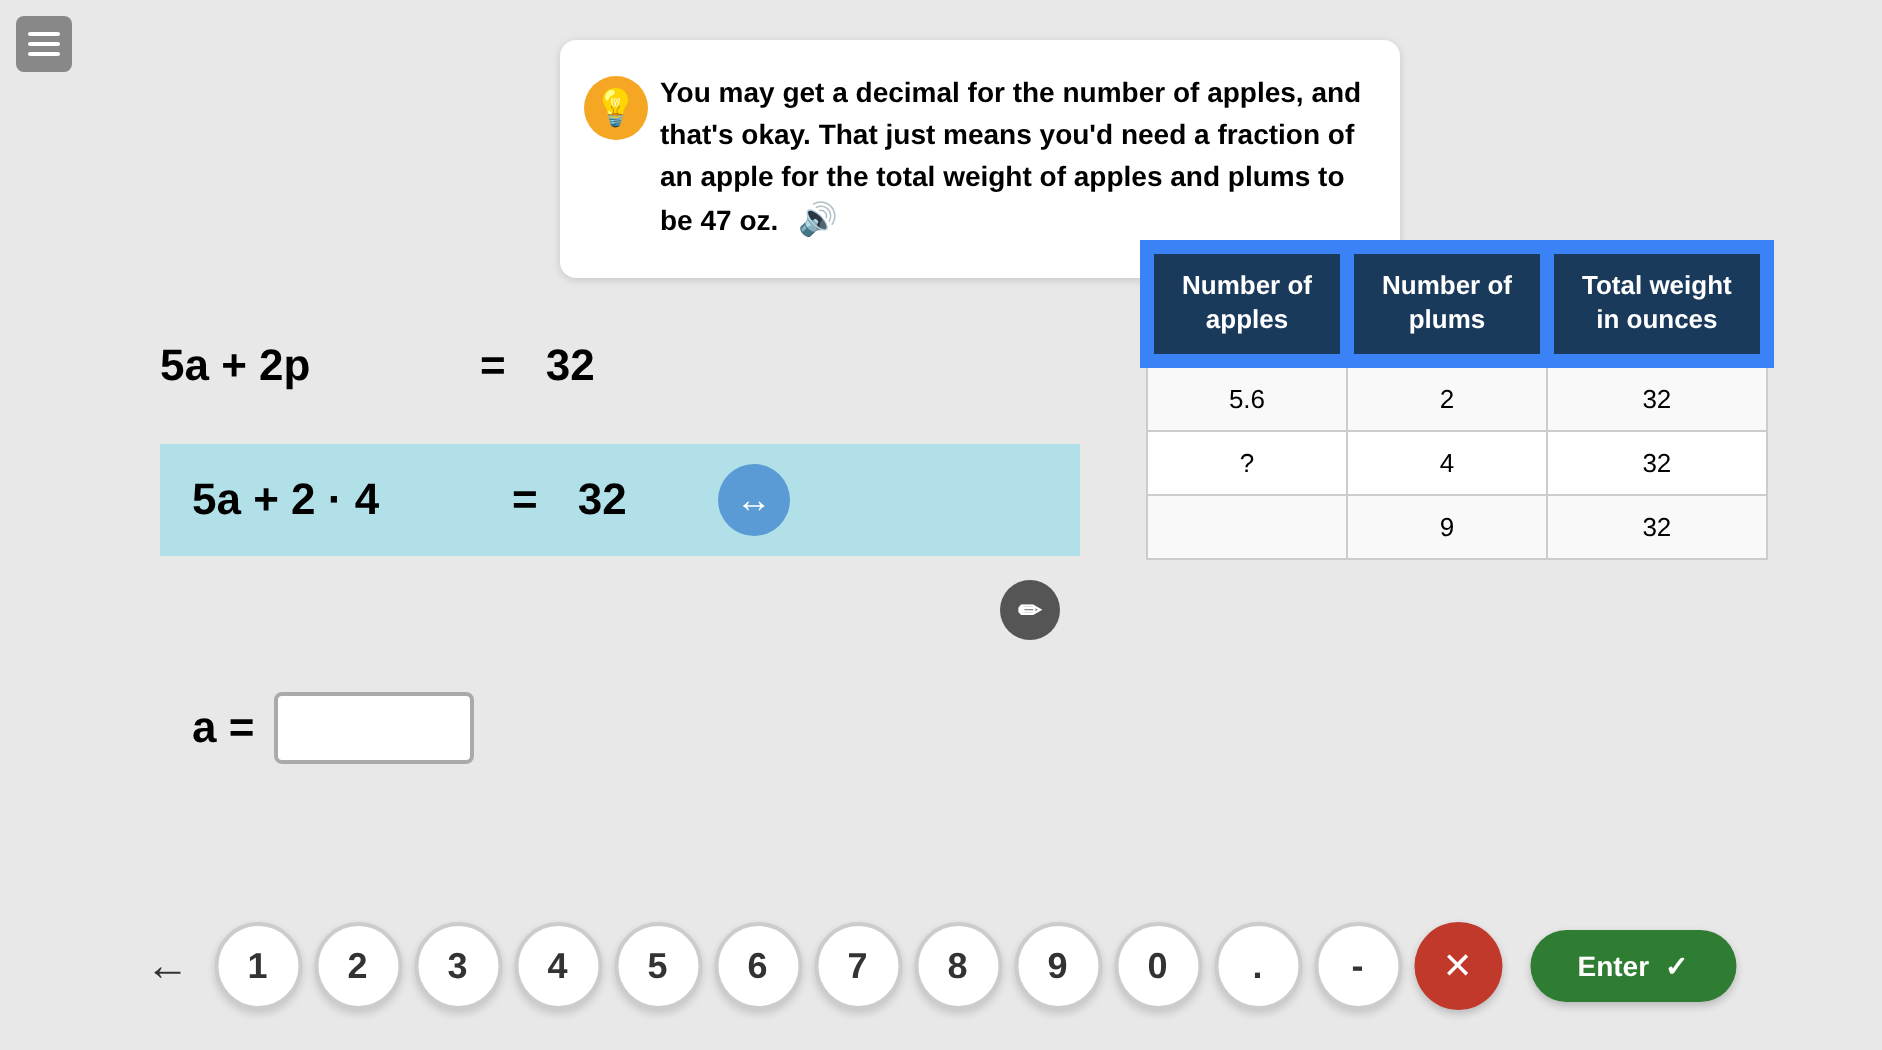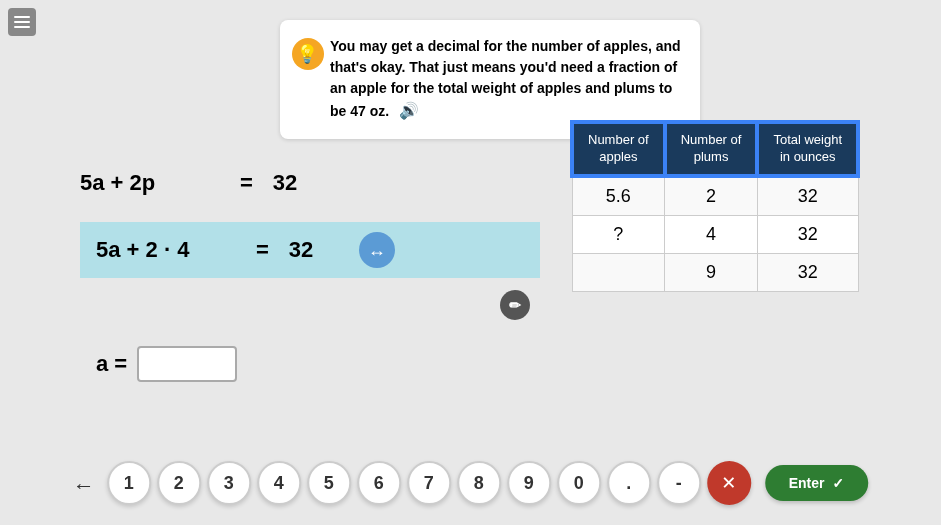--- a/index.html
+++ b/index.html
@@ -161,32 +161,32 @@
       border-collapse: collapse;
       font-size: 14px;
       margin-top: 0;
     }
 
     .data-table th {
       background: #1a3a5c;
       color: white;
       padding: 8px 14px;
       text-align: center;
-      font-weight: normal;
+      font-weight: bold;
       font-size: 13px;
       line-height: 1.3;
-      border: 4px solid #3b82f6;
+      border: 7px solid #3b82f6;
     }
 
     .data-table td {
       background: white;
       padding: 8px 20px;
       text-align: center;
       border: 1px solid #ccc;
-      font-size: 18px;
+      font-size: 13px;
     }
 
     .data-table tr:nth-child(odd) td {
       background: #f9f9f9;
     }
 
     
     .number-pad {
       position: absolute;
       bottom: 20px;

